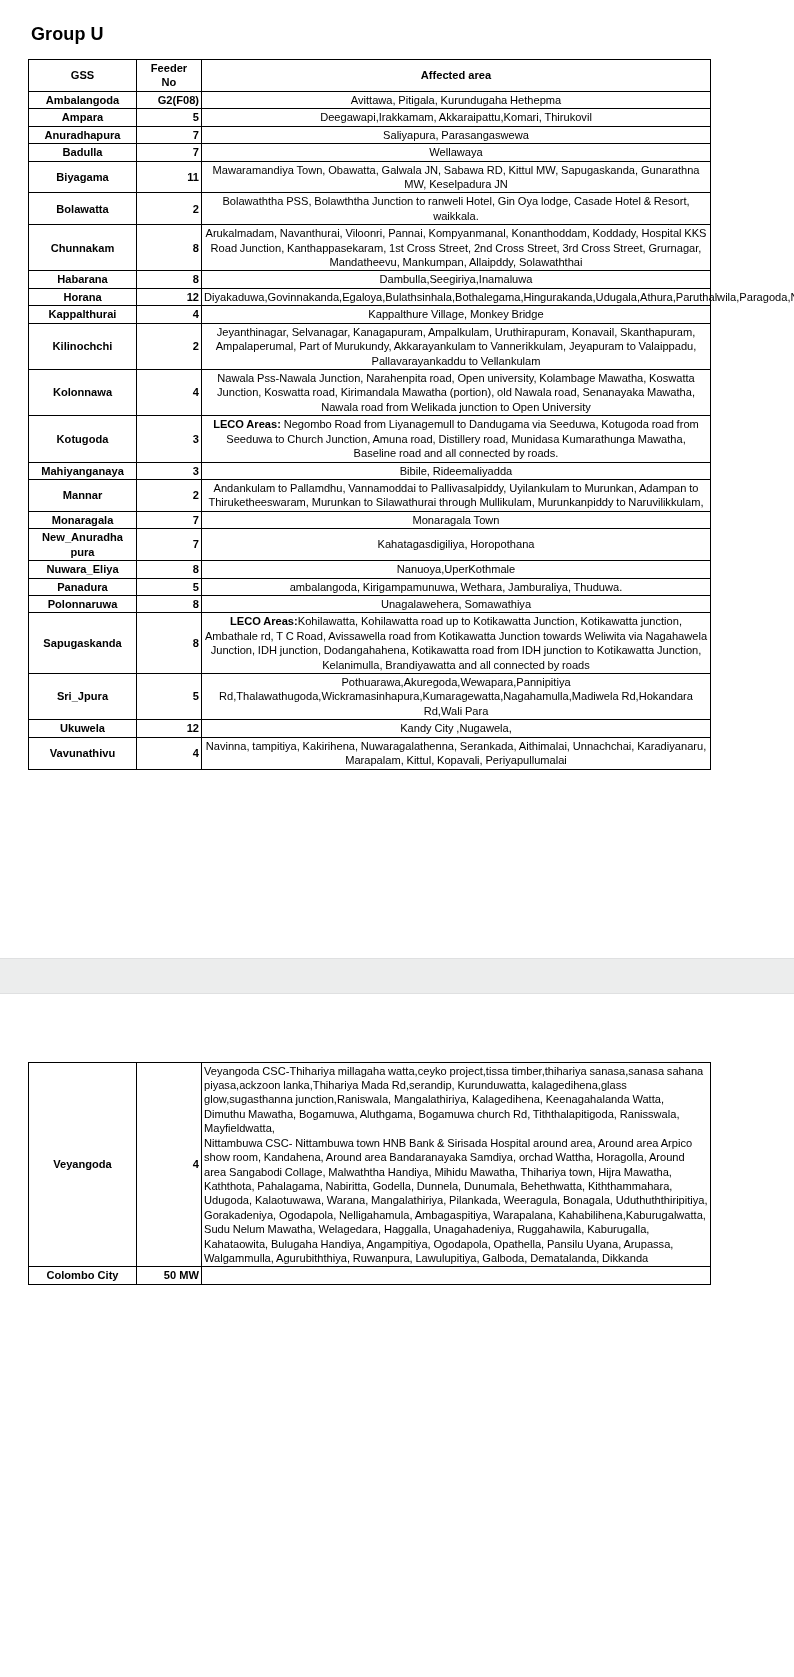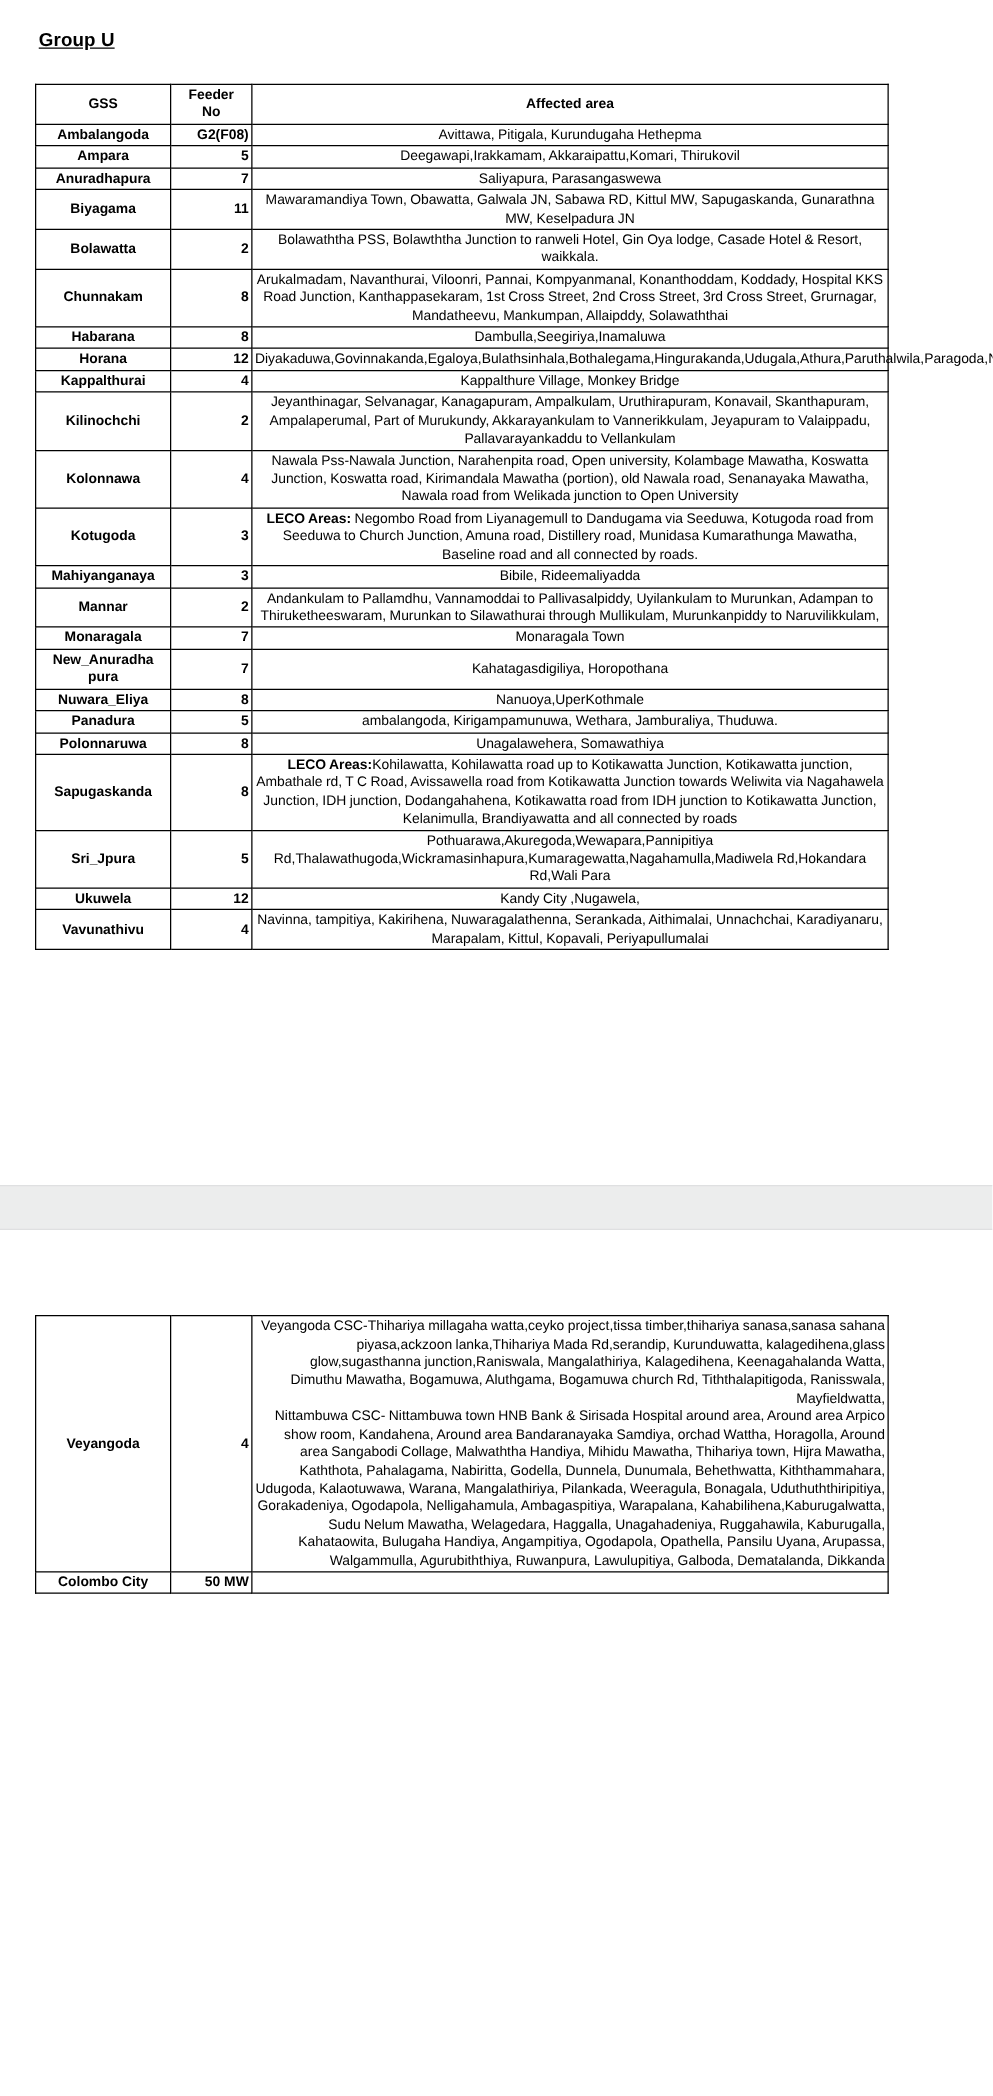--- a/index.html
+++ b/index.html
@@ -17,25 +17,24 @@
     position: relative;
     width: 794px;
     min-height: 1677px;
     background: #ffffff;
     box-sizing: border-box;
   }
   .section-one {
     padding: 18px 24px 0 28px;
   }
   .group-title {
-    font-size: 15px;
+    font-size: 18px;
     font-weight: bold;
     letter-spacing: 0.1px;
-    margin: 6px 0 26px 3px;
-    text-decoration: underline;
+    margin: 6px 0 14px 3px;
   }
   table.outage {
     border-collapse: collapse;
     width: 682px;
     table-layout: fixed;
     border: 1.6px solid #000;
   }
   table.outage td, table.outage th {
     border: 1.2px solid #000;
     vertical-align: middle;
@@ -88,21 +87,21 @@
   .section-two {
     padding: 0 24px 0 28px;
   }
   table.outage.cont col.c-gss { width: 108px; }
   table.outage.cont col.c-feeder { width: 65px; }
   table.outage.cont col.c-area { width: 509px; }
   td.area-block {
     font-size: 11.1px;
     line-height: 1.345;
     padding: 3px 4px 3px 5px;
-    text-align: right;
+    text-align: left;
   }
   td.area-block p { margin: 0; }
   .bottom-spacer { height: 40px; }
 </style>
 </head>
 <body>
 
 <div class="page">
 
   <div class="section-one">
@@ -135,20 +134,25 @@
             <td class="gss">Ampara</td>
             <td class="feeder">5</td>
             <td class="area">Deegawapi,Irakkamam, Akkaraipattu,Komari, Thirukovil</td>
           </tr>
           <tr>
             <td class="gss">Anuradhapura</td>
             <td class="feeder">7</td>
             <td class="area">Saliyapura, Parasangaswewa</td>
           </tr>
           <tr>
+            <td class="gss">Badulla</td>
+            <td class="feeder">7</td>
+            <td class="area">Wellawaya</td>
+          </tr>
+          <tr>
             <td class="gss">Biyagama</td>
             <td class="feeder">11</td>
             <td class="area">Mawaramandiya Town, Obawatta, Galwala JN, Sabawa RD, Kittul MW, Sapugaskanda, Gunarathna MW, Keselpadura JN</td>
           </tr>
           <tr>
             <td class="gss">Bolawatta</td>
             <td class="feeder">2</td>
             <td class="area">Bolawaththa PSS, Bolawththa Junction to ranweli Hotel, Gin Oya lodge, Casade Hotel &amp; Resort, waikkala.</td>
           </tr>
           <tr>

